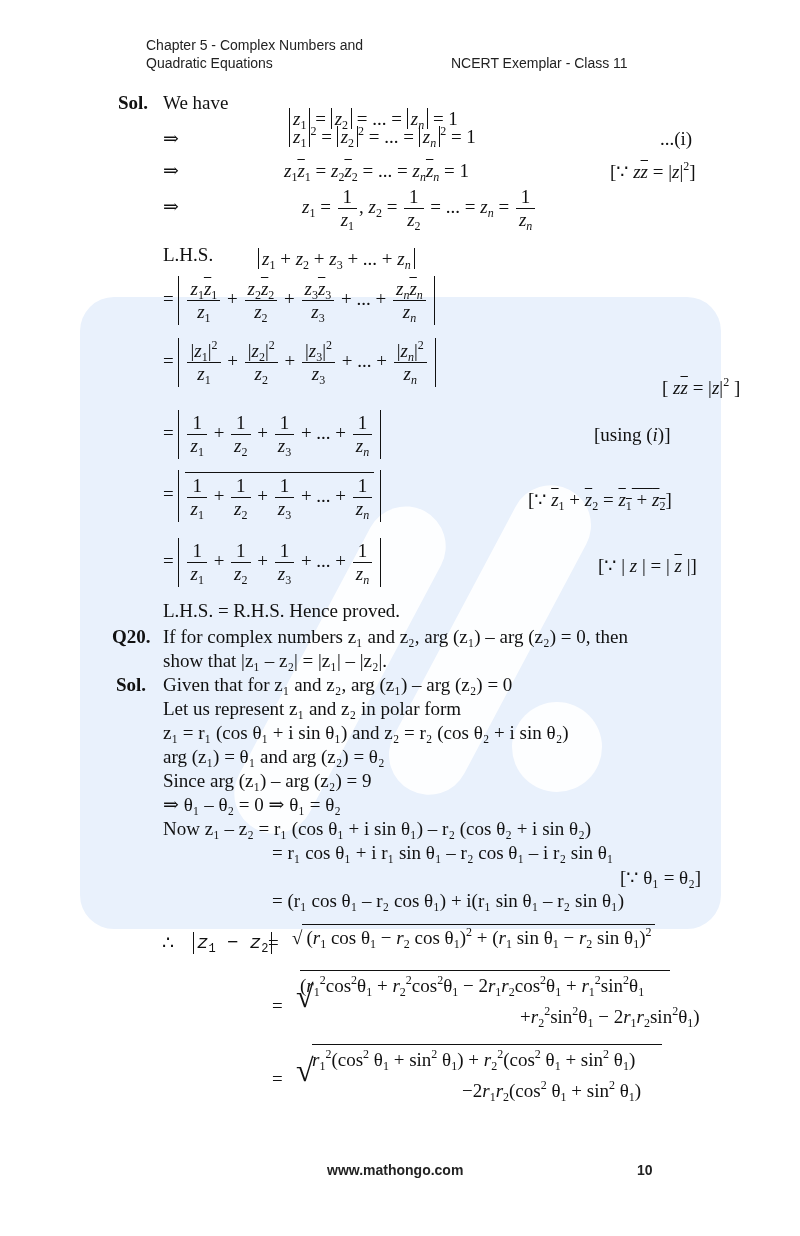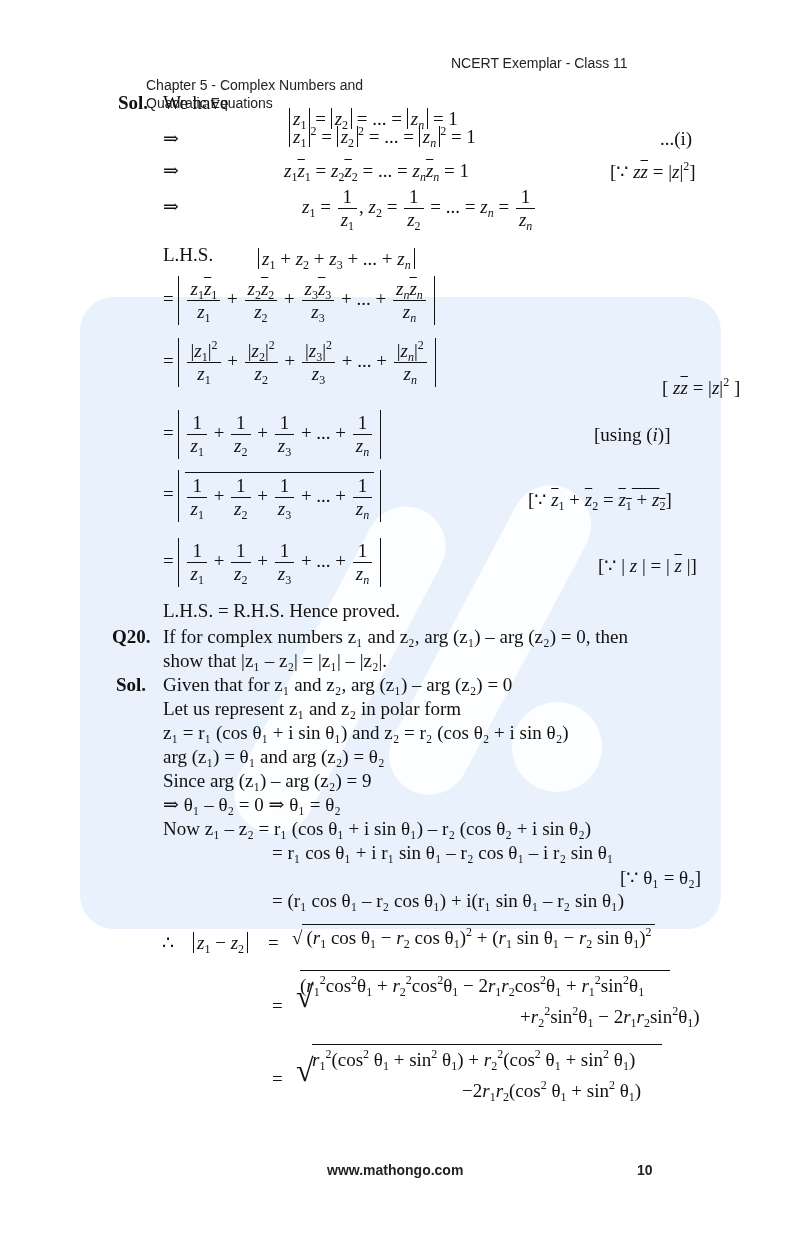--- a/index.html
+++ b/index.html
@@ -20,21 +20,21 @@
   .frac > span { display: block; line-height: 22px; padding: 0 3px; }
   .frac > span.num { border-bottom: 1.3px solid #111; }
   .bigabs { display: inline-block; border-left: 1.5px solid #111; border-right: 1.5px solid #111; padding: 2px 6px; vertical-align: middle; }
   .ovl { text-decoration: overline; }
   .sqrt { display: inline-block; border-top: 1.3px solid #111; padding: 2px 4px 0; }
   .rnote { position: absolute; font-size: 19px; white-space: nowrap; }
 </style>
 </head>
 <body>
 
-<div class="hdr" style="left:146px; top:36px;margin-top:40px;">
+<div class="hdr" style="left:146px; top:36px;">
   <div>Chapter 5 - Complex Numbers and</div>
   <div>Quadratic Equations</div>
 </div>
 <div class="hdr" style="left:451px; top:54px;">NCERT Exemplar - Class 11</div>
 
 <div class="wm-box"></div>
 <div class="wm-stroke" style="left:300px; top:490px; width:80px; height:360px; transform: rotate(28deg); transform-origin: center;"></div>
 <div class="wm-stroke" style="left:450px; top:470px; width:80px; height:340px; transform: rotate(28deg); transform-origin: center;"></div>
 <div class="wm-stroke" style="left:512px; top:702px; width:90px; height:90px; border-radius:50%;"></div>
 
@@ -127,21 +127,21 @@
 <div class="line" style="left:163px; top:722px;">z₁ = r₁ (cos θ₁ + i sin θ₁)  and  z₂ = r₂ (cos θ₂ + i sin θ₂)</div>
 <div class="line" style="left:163px; top:746px;">arg (z₁) = θ₁  and  arg (z₂) = θ₂</div>
 <div class="line" style="left:163px; top:770px;">Since arg (z₁) – arg (z₂) = 9</div>
 <div class="line" style="left:163px; top:794px;">⇒ θ₁ – θ₂ = 0 ⇒ θ₁ = θ₂</div>
 <div class="line" style="left:163px; top:818px;">Now z₁ – z₂ = r₁ (cos θ₁ + i sin θ₁) – r₂ (cos θ₂ + i sin θ₂)</div>
 <div class="line" style="left:272px; top:842px;">= r₁ cos θ₁ + i r₁ sin θ₁ – r₂ cos θ₁ – i r₂ sin θ₁</div>
 <div class="rnote" style="left:620px; top:866px;">[∵ θ₁ = θ₂]</div>
 <div class="line" style="left:272px; top:890px;">= (r₁ cos θ₁ – r₂ cos θ₁) + i(r₁ sin θ₁ – r₂ sin θ₁)</div>
 
 <div class="line" style="left:162px; top:932px;">∴</div>
-<div class="line math" style="left:193px; top:932px;">
+<div class="line math" style="left:193px; top:932px;font-family:Liberation Mono, monospace;">
   <span class="abs"><i>z</i><sub>1</sub> − <i>z</i><sub>2</sub></span>
 </div>
 <div class="line" style="left:268px; top:932px;">=</div>
 <div class="line math" style="left:292px; top:924px;">
   √<span class="sqrt">(<i>r</i><sub>1</sub> cos θ<sub>1</sub> − <i>r</i><sub>2</sub> cos θ<sub>1</sub>)<sup>2</sup> + (<i>r</i><sub>1</sub> sin θ<sub>1</sub> − <i>r</i><sub>2</sub> sin θ<sub>1</sub>)<sup>2</sup></span>
 </div>
 
 <div class="line" style="left:272px; top:995px;">=</div>
 <div class="line math" style="left:296px; top:966px; font-size:32px; line-height:60px;">√</div>
 <div class="line math" style="left:300px; top:970px; border-top:1.3px solid #111; width:370px; padding-top:4px;">

